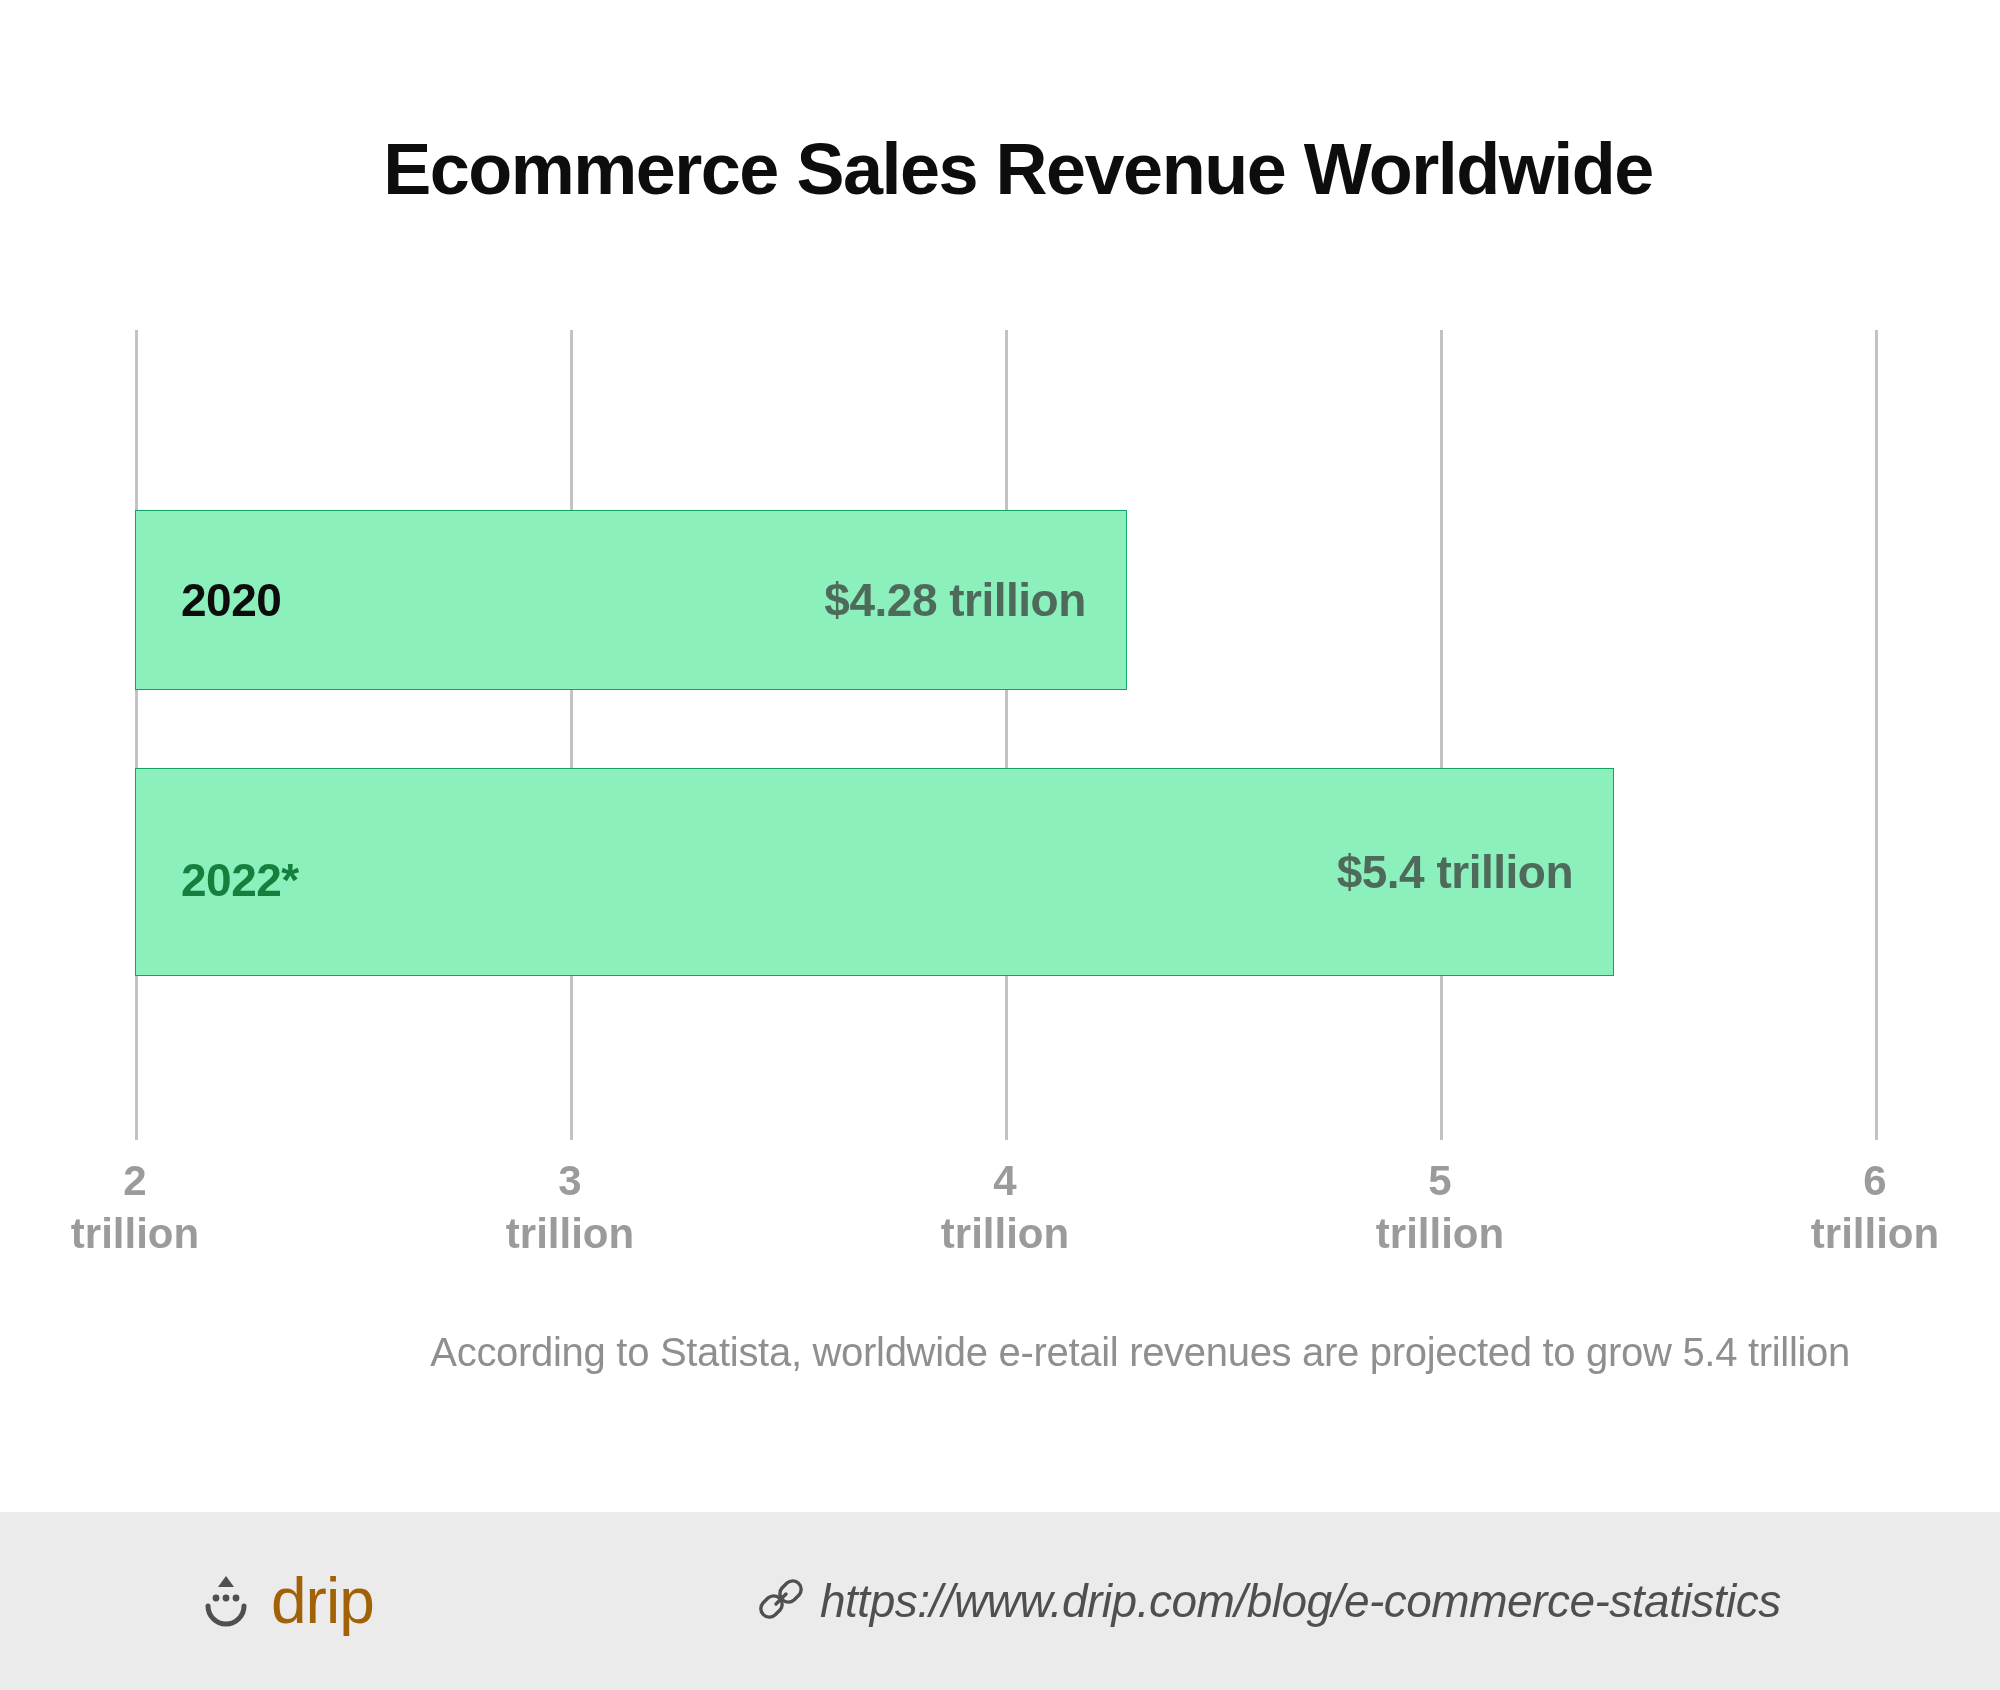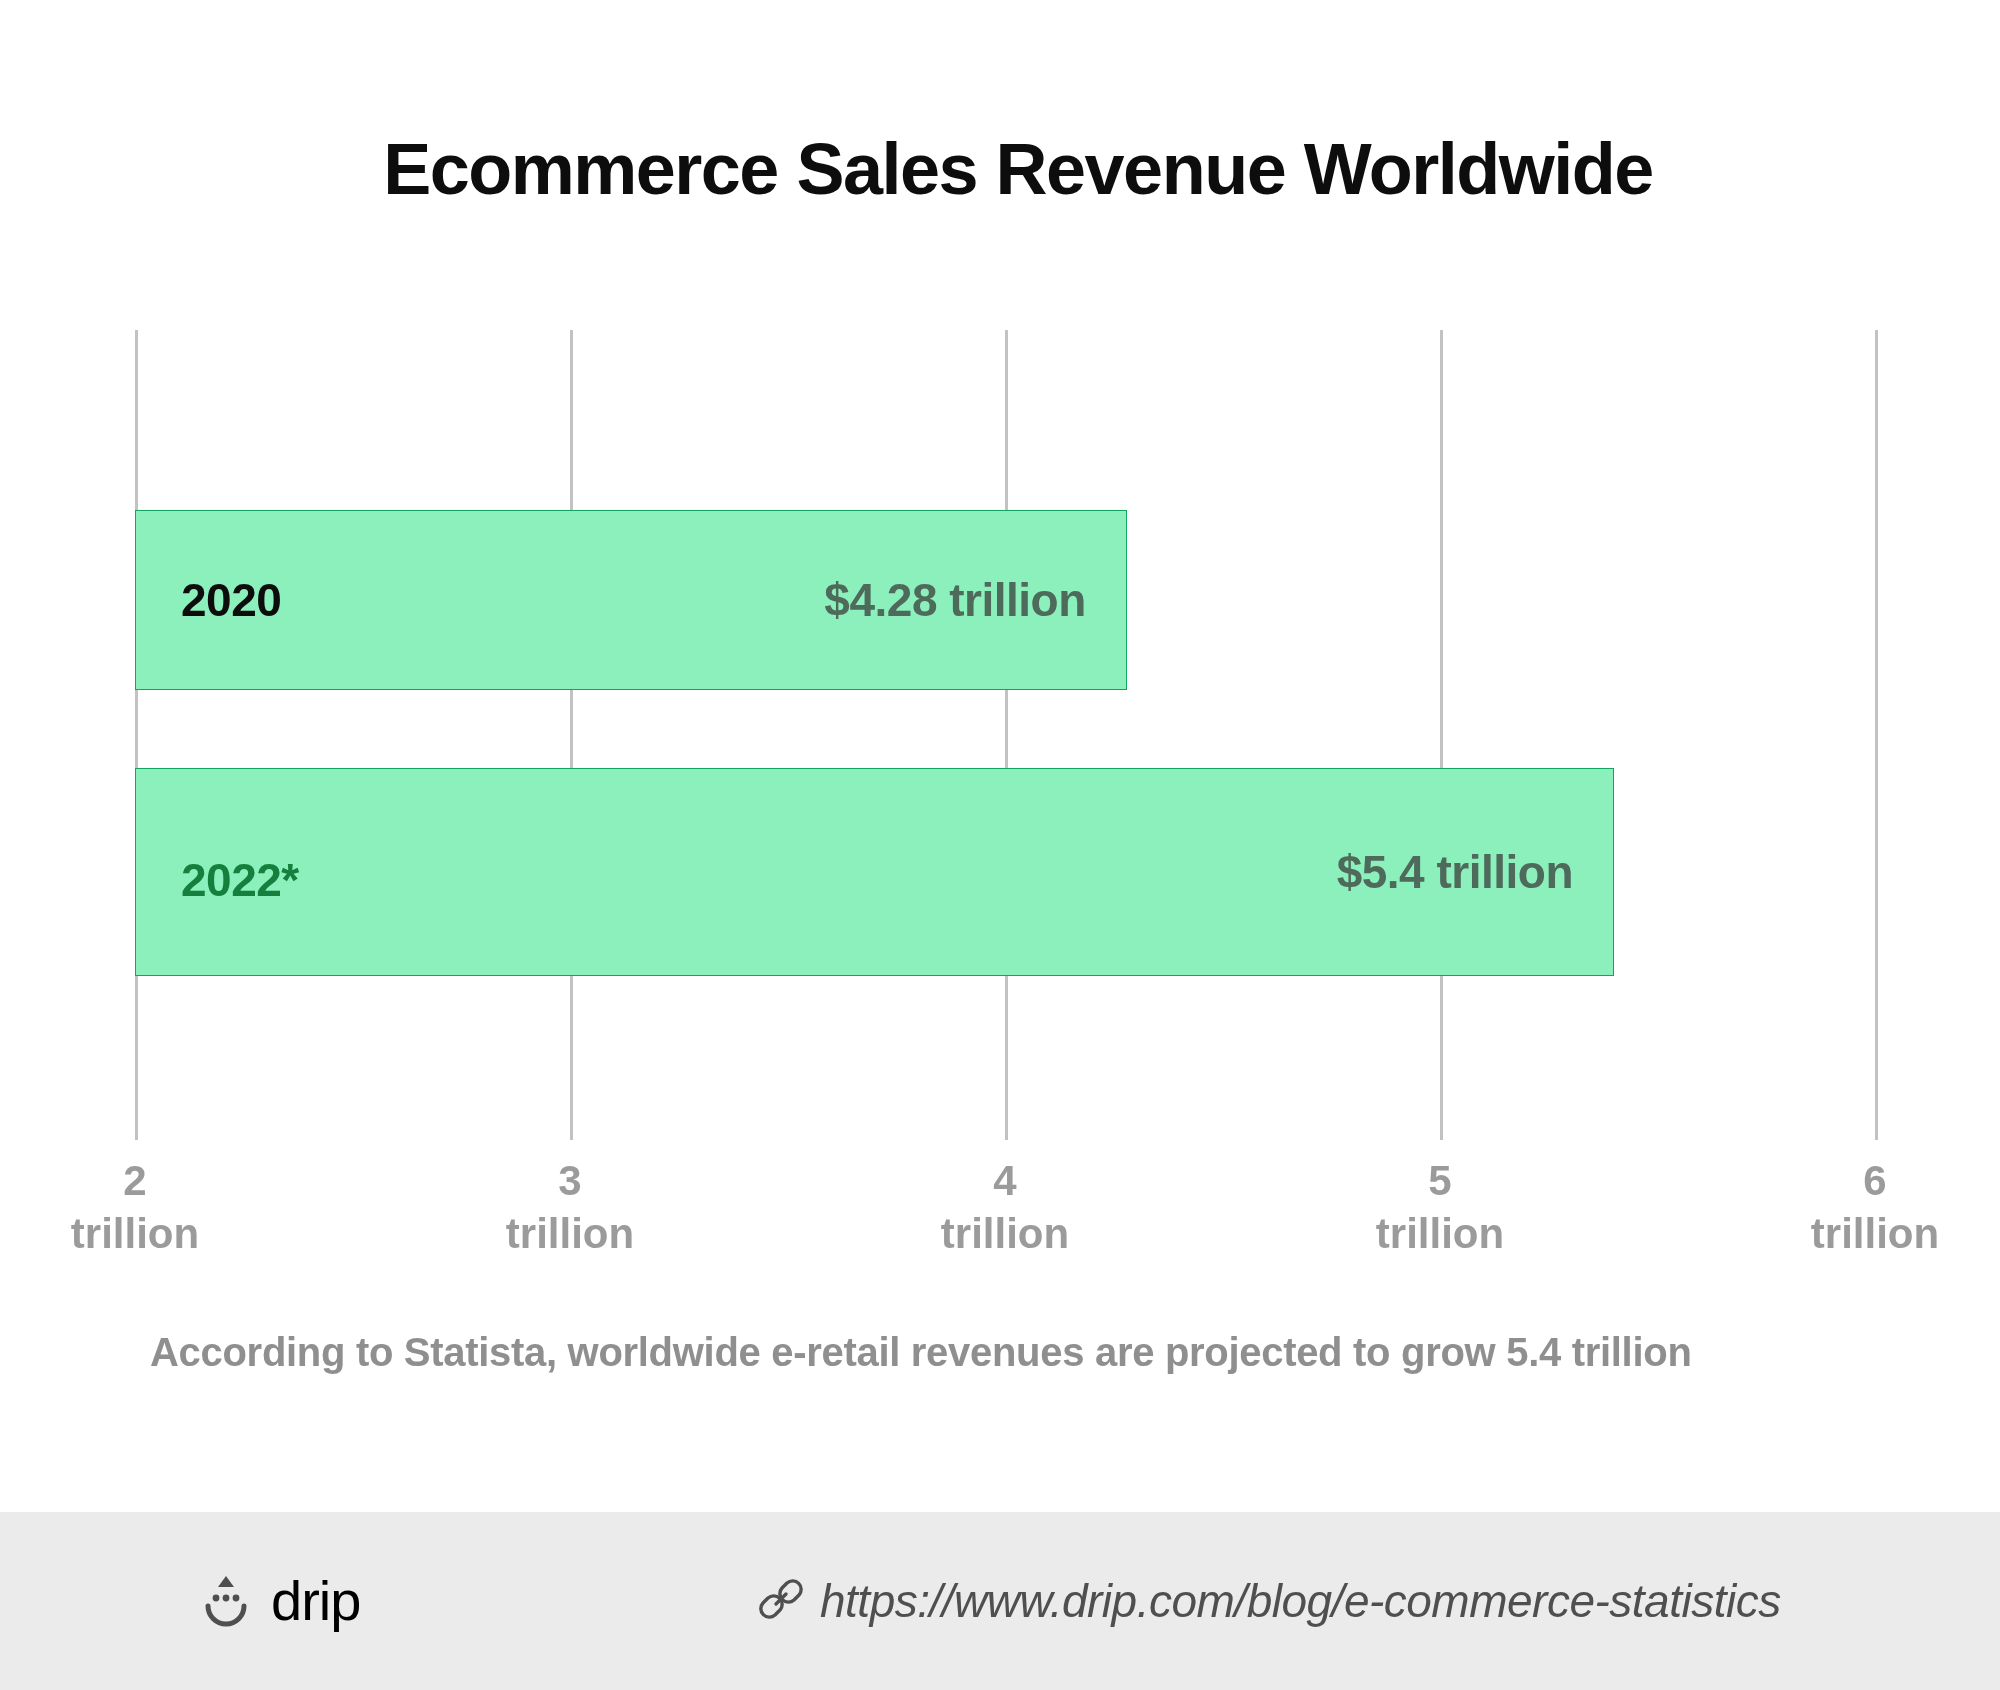--- a/index.html
+++ b/index.html
@@ -86,24 +86,24 @@
     line-height:1.25;
   }
   .tick .tick-unit{ display:block; }
 
   
   #caption{
     position:absolute;
     left:150px;
     right:150px;
     top:1325px;
-    text-align:left;
+    text-align:right;
     color:#8f8f8f;
     font-size:40px;
-    font-weight:700;
+    font-weight:400;
     line-height:1.35;
     letter-spacing:-0.3px;
   }
 
   
   #footer{
     position:absolute;
     left:0; right:0;
     top:1512px;
     height:178px;
@@ -112,23 +112,23 @@
     align-items:center;
   }
   #footer-logo{
     position:absolute;
     left:195px;
     display:flex;
     align-items:center;
     gap:14px;
   }
   #logo-wordmark{
-    font-size:56px;
+    font-size:64px;
     font-weight:400;
-    color:#000000;
+    color:#a16207;
     letter-spacing:-1px;
     line-height:1;
   }
   #footer-link{
     position:absolute;
     left:756px;
     display:flex;
     align-items:center;
     gap:14px;
     font-style:italic;

